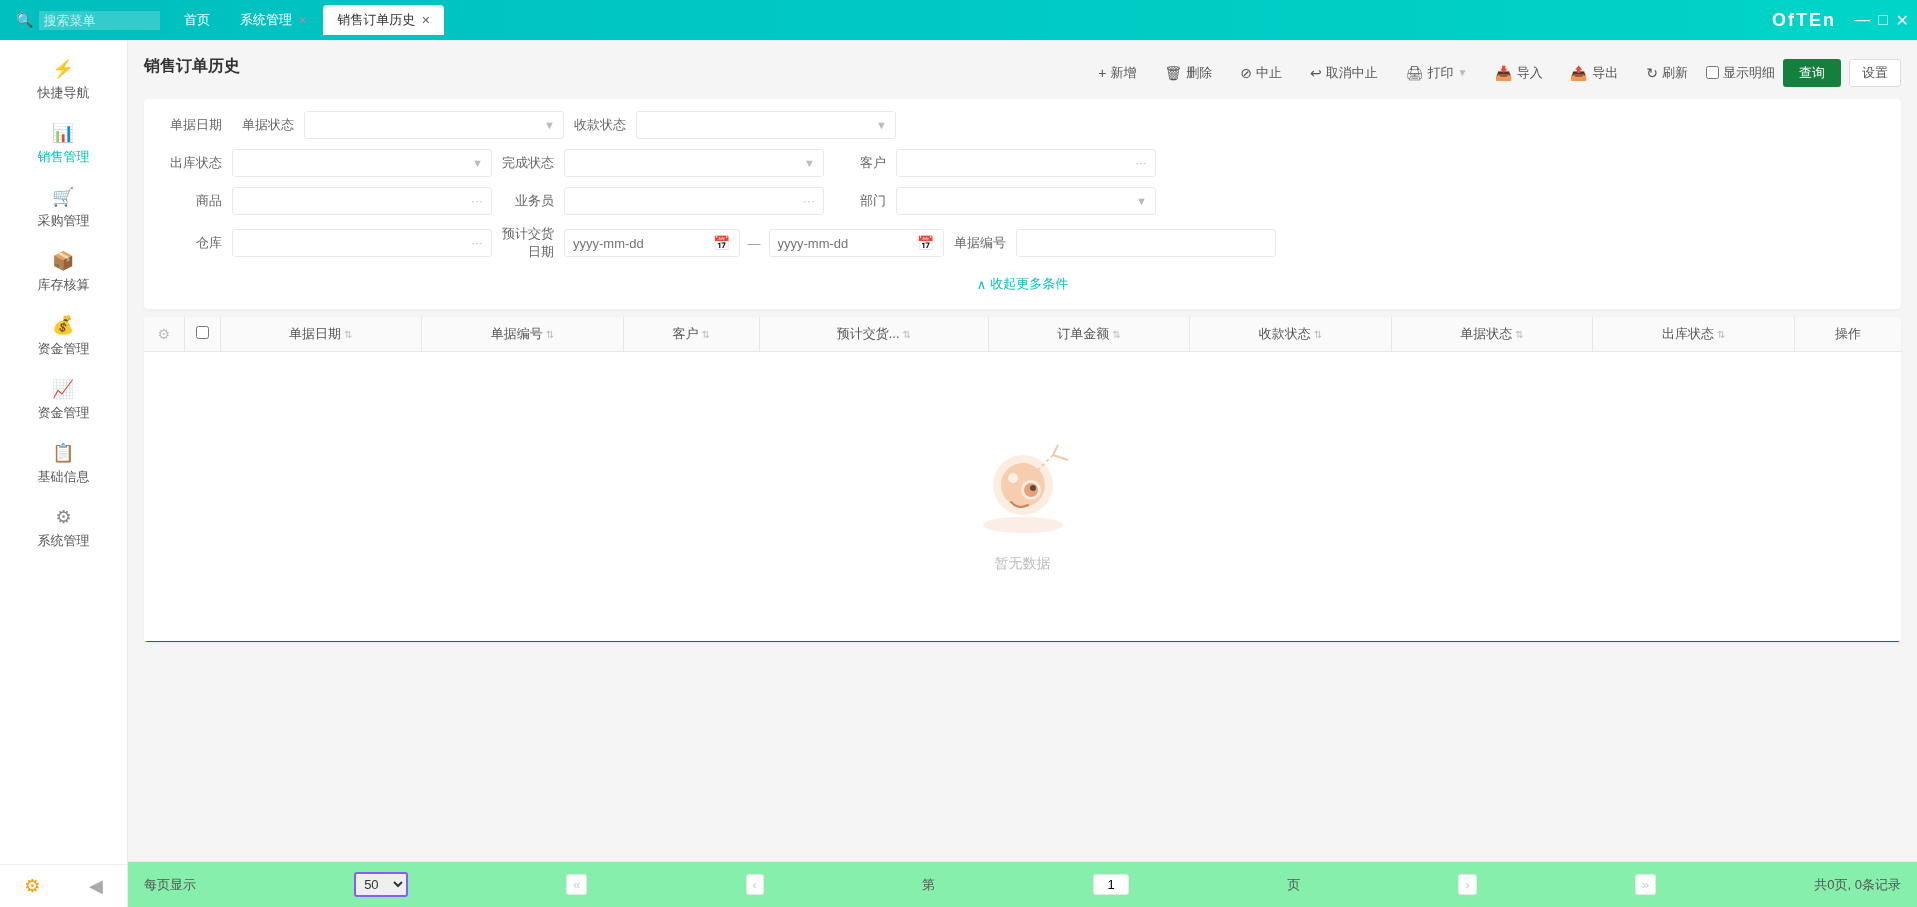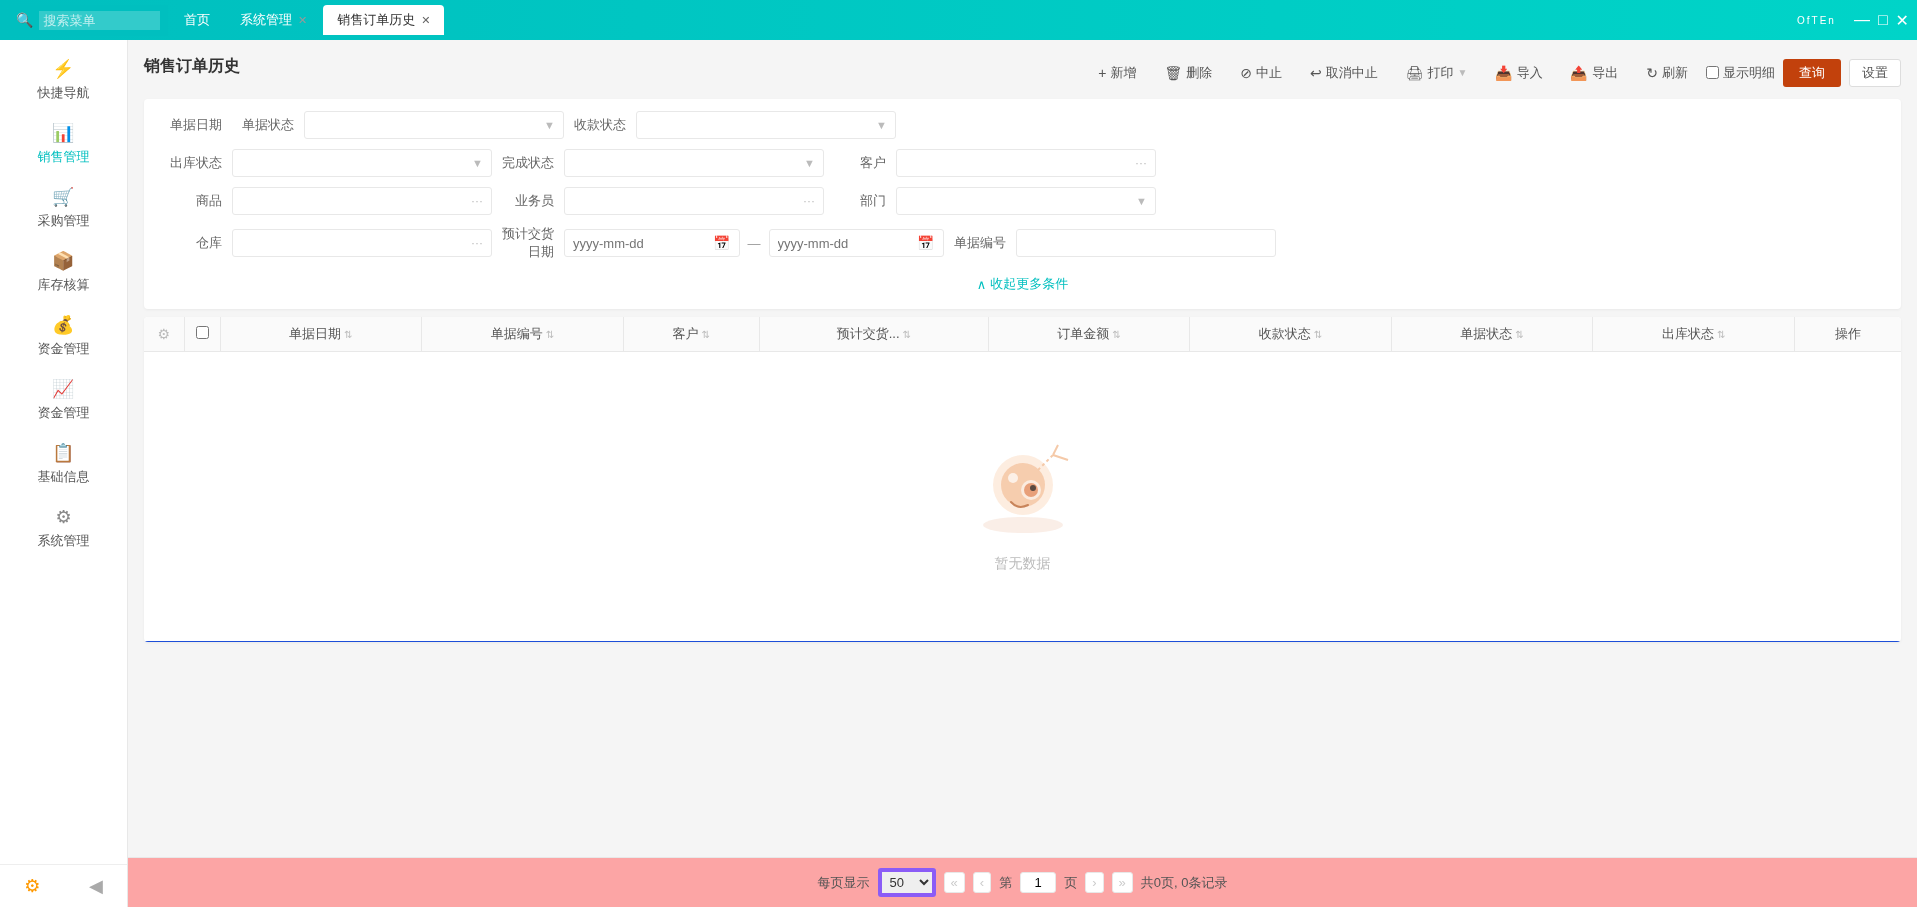--- a/index.html
+++ b/index.html
@@ -130,21 +130,21 @@
       padding: 4px 10px;
       border: none;
       background: none;
       cursor: pointer;
       color: #555;
       font-size: 13px;
       border-radius: 3px;
     }
     .toolbar-btn .btn-icon { font-size: 14px; }
     .toolbar-btn-primary {
-      background: #c2410c;
+      background: #15803d;
       color: #fff;
       padding: 5px 16px;
       border: none;
       border-radius: 3px;
       cursor: pointer;
       font-size: 13px;
     }
     .toolbar-btn-secondary {
       background: #fff;
       color: #555;
@@ -312,30 +312,30 @@
     }
     .empty-text {
       font-size: 14px;
       color: #bbb;
     }
 
     
     .pagination-bar {
       display: flex;
       align-items: center;
-      justify-content: center;
+      justify-content: space-between;
       padding: 10px 16px;
-      background: #fca5a5;
+      background: #86efac;
       border-top: 1px solid #e8e8e8;
       gap: 8px;
       font-size: 13px;
       color: #555;
     }
     .page-size-select {
-      border: 4px solid #8b5cf6;
+      border: 2px solid #8b5cf6;
       border-radius: 3px;
       padding: 2px 4px;
       font-size: 13px;
       color: #333;
     }
     .page-nav-btn {
       border: 1px solid #e8e8e8;
       background: #fff;
       border-radius: 3px;
       padding: 2px 6px;
@@ -390,21 +390,21 @@
     <span>系统管理</span>
     <span class="close-x">✕</span>
   </div>
   <div class="top-bar-tab active">
     <span>销售订单历史</span>
     <span class="close-x">✕</span>
   </div>
 
   <div class="top-bar-spacer"></div>
 
-  <span style="color:#fff;font-size:10px;font-weight:normal;letter-spacing:2px;margin-right:16px;">OfTEn</span>
+  <span style="color:#fff;font-size:18px;font-weight:bold;letter-spacing:2px;margin-right:16px;">OfTEn</span>
 
   <div class="top-bar-right">
     <span style="font-size:16px;color:#fff;cursor:pointer;">—</span>
     <span style="font-size:16px;color:#fff;cursor:pointer;">□</span>
     <span style="font-size:16px;color:#fff;cursor:pointer;">✕</span>
   </div>
 </div>
 
 <div class="main-layout">
 

